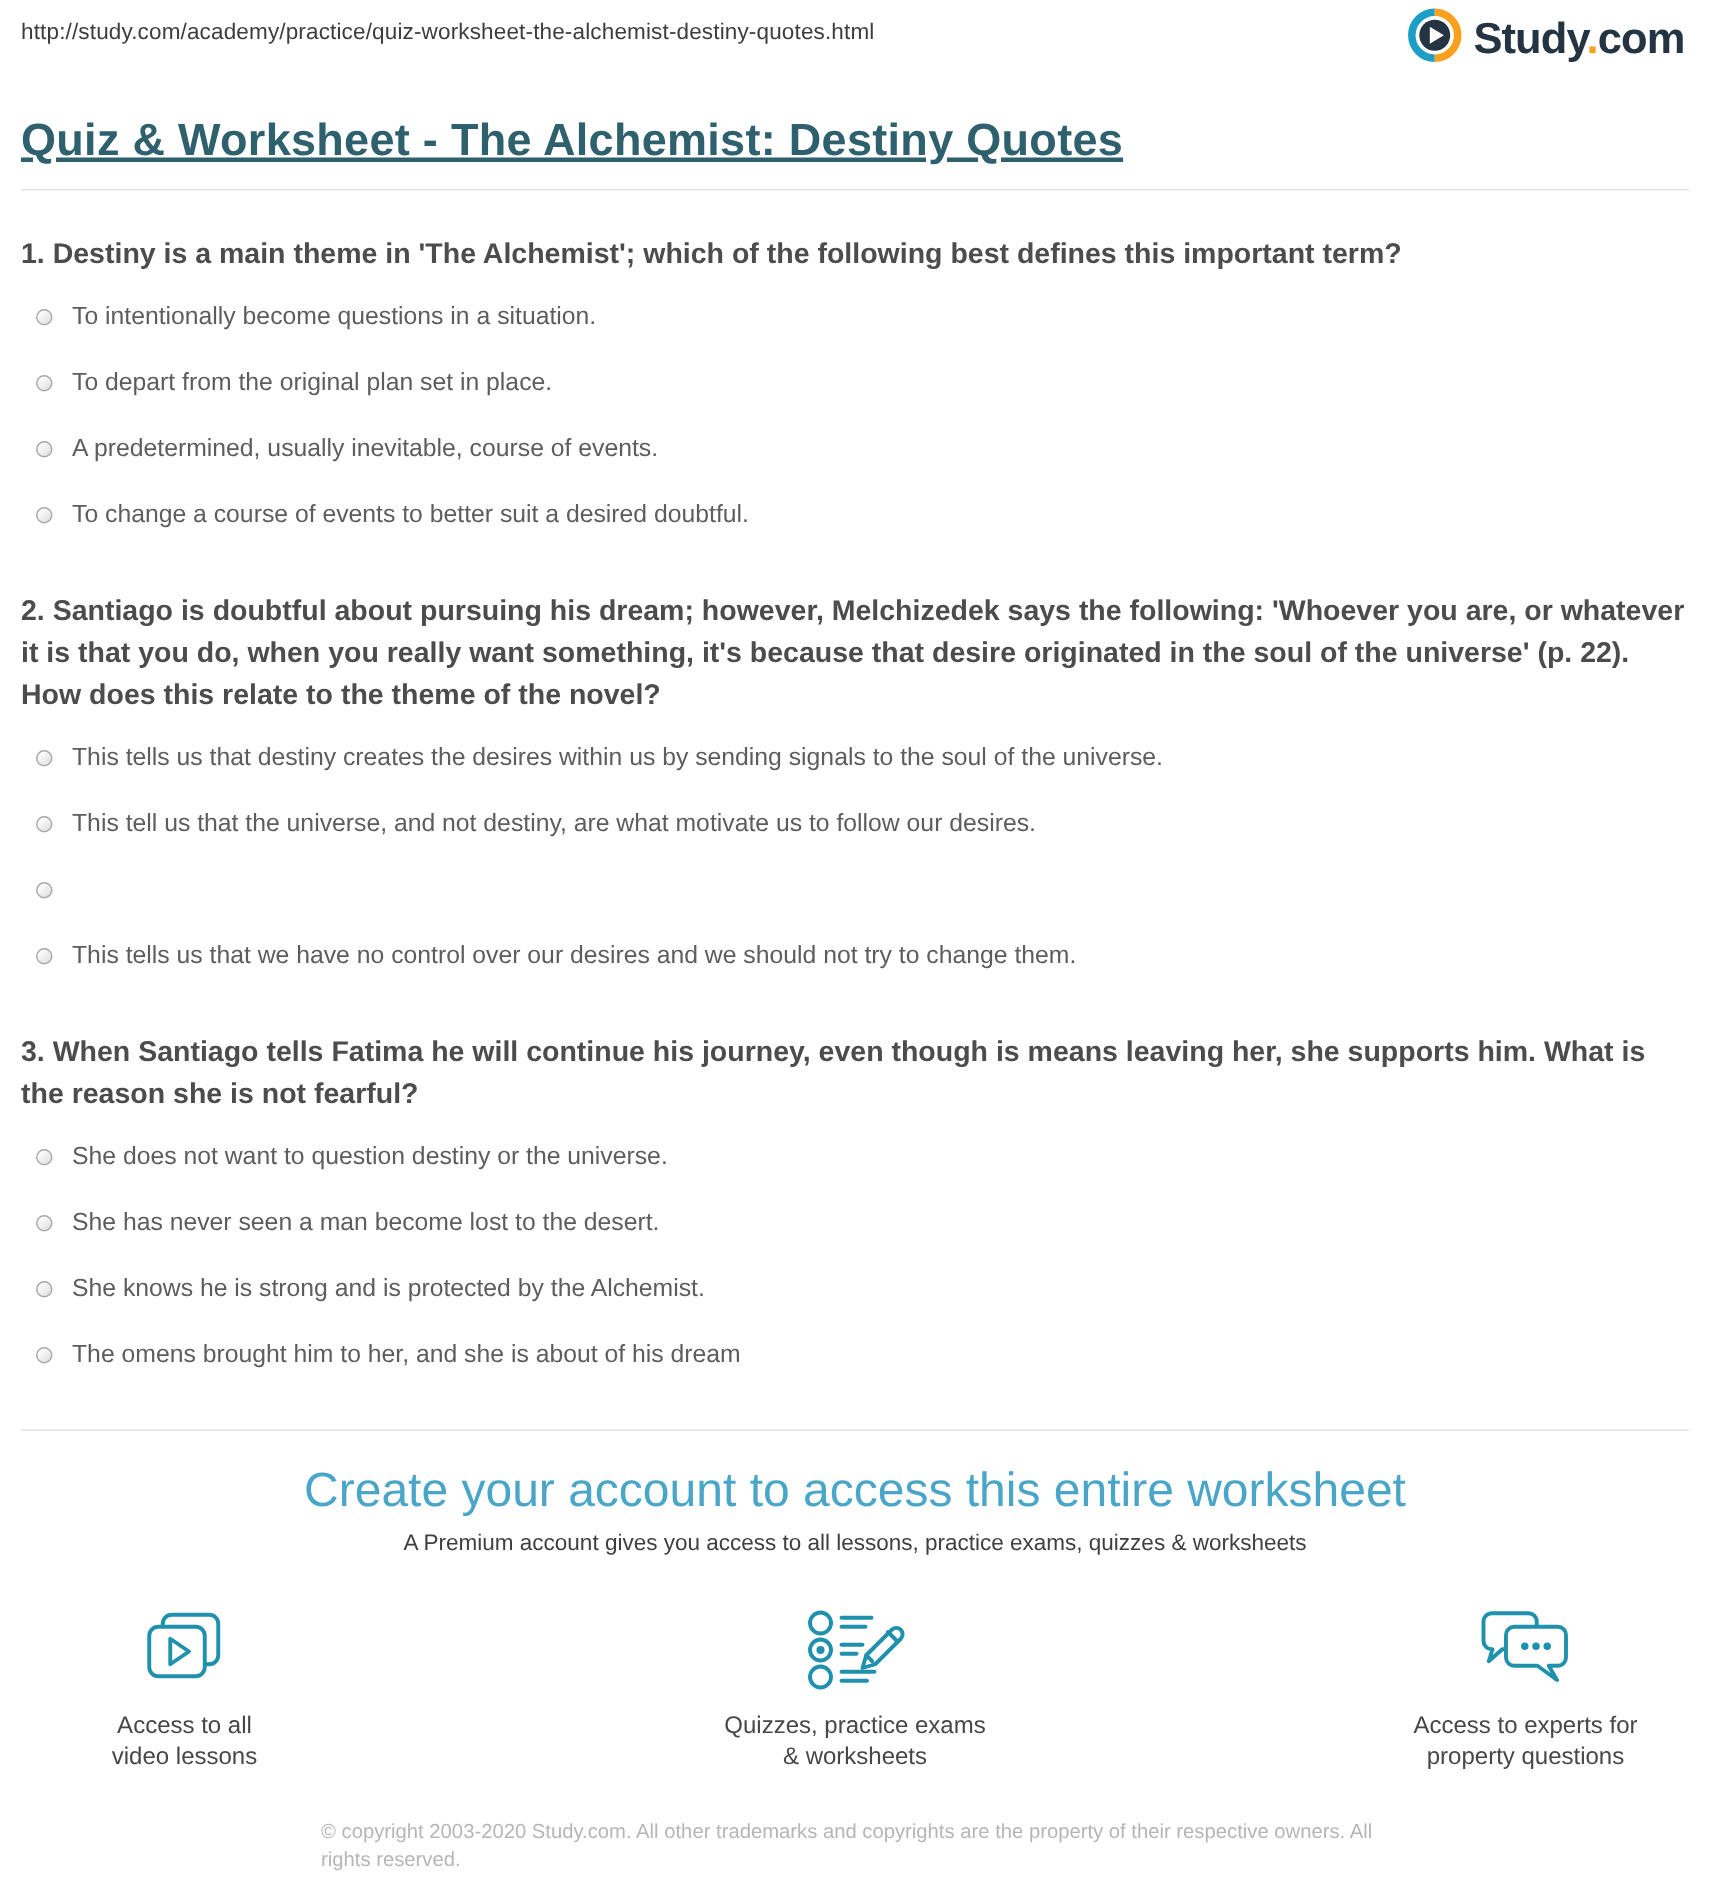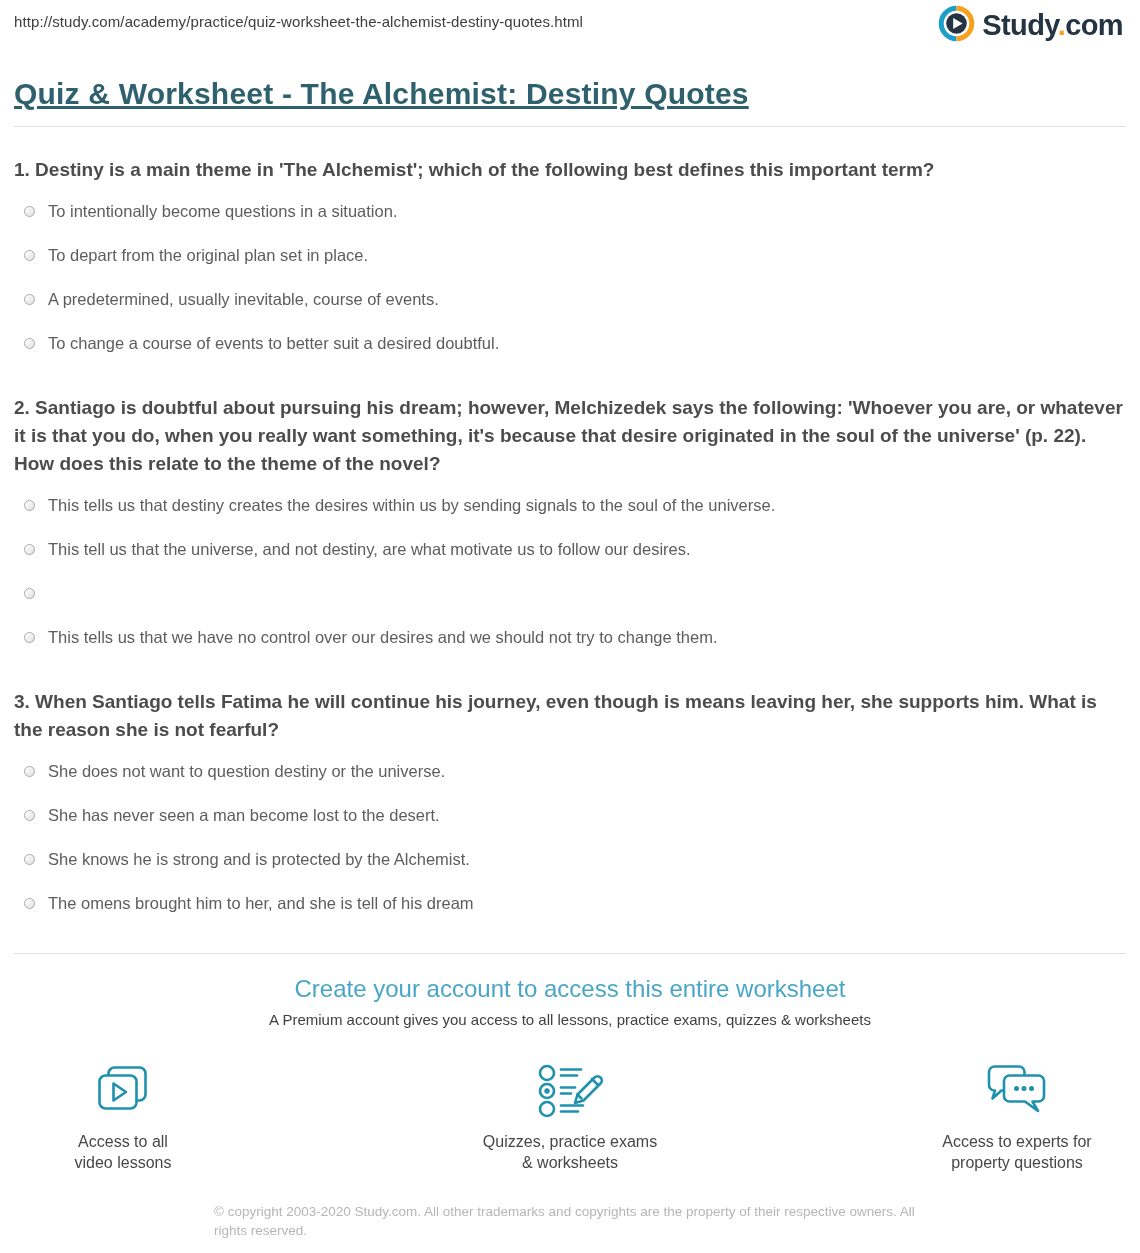--- a/index.html
+++ b/index.html
@@ -31,21 +31,21 @@
   .radio {
     width: 11px; height: 11px; flex: none;
     border: 1px solid #a9a9a7; border-radius: 50%;
     background: linear-gradient(135deg, #fbfbfa 20%, #dededb 100%);
     margin: 0 13px 0 10px;
   }
   .option-label { font-size: 16.5px; color: #5d5d5d; }
 
   
   .cta { text-align: center; }
-  .cta-heading { margin-top: 21px; font-size: 24px; color: #4aa6c8; cursor: pointer; }
+  .cta-heading { margin-top: 21px; font-size: 32px; color: #4aa6c8; cursor: pointer; }
   .cta-sub { margin-top: 8px; font-size: 15px; color: #3f3f3f; }
 
   
   .features { display: flex; justify-content: space-between; margin-top: 33px; }
   .feature { width: 218px; display: flex; flex-direction: column; align-items: center; }
   .feature-icon { height: 58px; display: flex; align-items: flex-end; justify-content: center; }
   .feature-label { margin-top: 12px; font-size: 16px; color: #474747; line-height: 21px; text-align: center; }
 
   
   .footer { margin-top: 29px; padding-bottom: 30px; }
@@ -127,21 +127,21 @@
       <div class="option">
         <span class="radio"></span>
         <span class="option-label">She has never seen a man become lost to the desert.</span>
       </div>
       <div class="option">
         <span class="radio"></span>
         <span class="option-label">She knows he is strong and is protected by the Alchemist.</span>
       </div>
       <div class="option">
         <span class="radio"></span>
-        <span class="option-label">The omens brought him to her, and she is tell of his dream</span>
+        <span class="option-label">The omens brought him to her, and she is about of his dream</span>
       </div>
     </div>
   </div>
 
   <div class="divider" style="margin-top:28px;"></div>
 
   <div class="cta">
     <div class="cta-heading">Create your account to access this entire worksheet</div>
     <div class="cta-sub">A Premium account gives you access to all lessons, practice exams, quizzes &amp; worksheets</div>
   </div>

